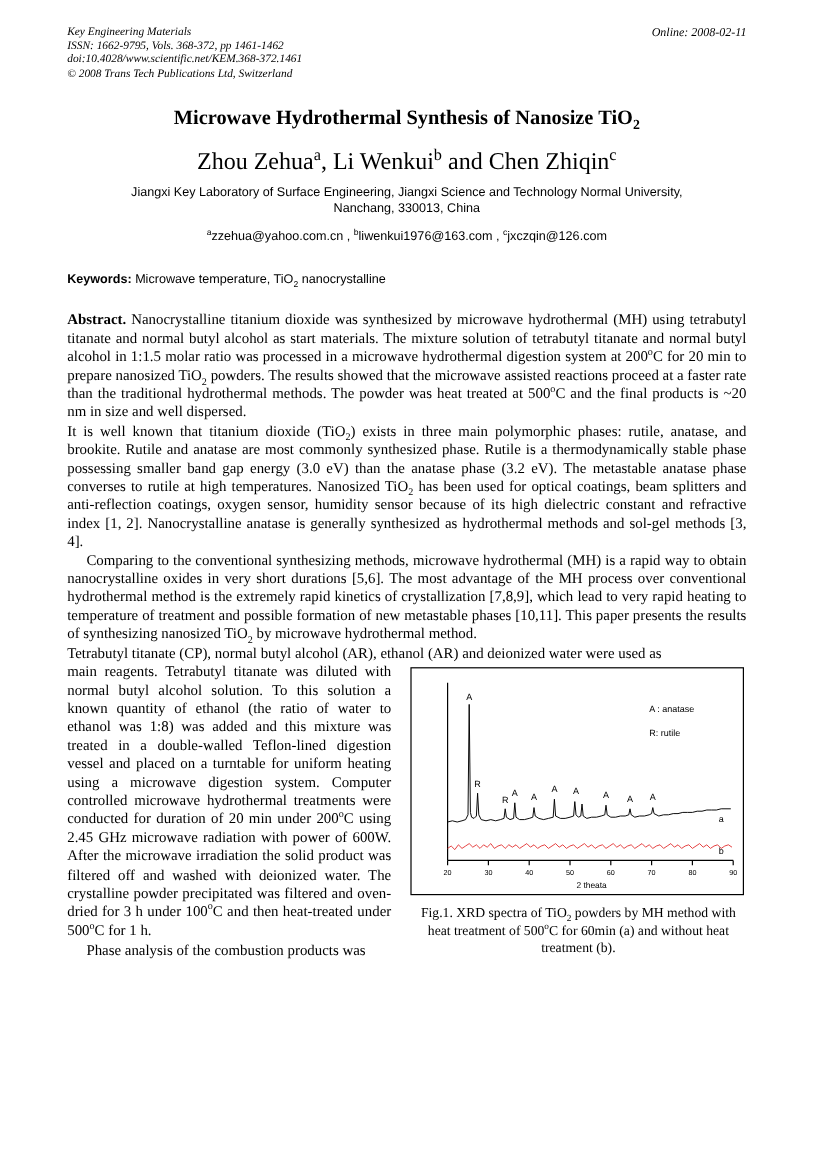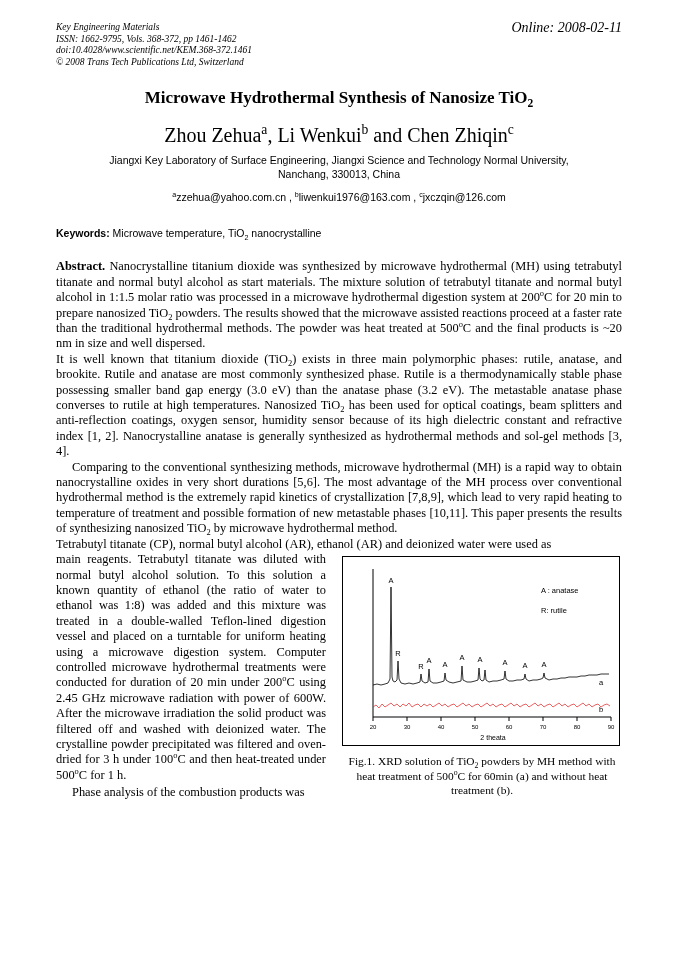--- a/index.html
+++ b/index.html
@@ -38,21 +38,21 @@
     margin-bottom: 2px;
   }
   .header-left {
     display: inline-block;
   }
   .header-right {
     position: absolute;
     right: 0;
     top: 0;
     font-style: italic;
-    font-size: 14px;
+    font-size: 10px;
   }
   .header-line { white-space: nowrap; }
 
   
   .title {
     text-align: center;
     font-weight: bold;
     font-size: 17px;
     margin-top: 20px;
     margin-bottom: 4px;
@@ -252,21 +252,21 @@
             <g font-family="Liberation Sans, sans-serif" font-size="7.5" fill="#000">
               <text x="198" y="36">A : anatase</text>
               <text x="198" y="56">R: rutile</text>
               <text x="256" y="128">a</text>
               <text x="256" y="155">b</text>
             </g>
           </svg>
         </div>
 
         <div class="figcaption">
-          <span>Fig.1. XRD solution of TiO</span><sub>2</sub><span> powders by MH method with heat treatment of 500</span><sup>o</sup><span>C for 60min (a) and without heat treatment (b).</span>
+          <span>Fig.1. XRD spectra of TiO</span><sub>2</sub><span> powders by MH method with heat treatment of 500</span><sup>o</sup><span>C for 60min (a) and without heat treatment (b).</span>
         </div>
       </div>
 
       <div class="col-left">
         <span>main reagents. Tetrabutyl titanate was diluted with normal butyl alcohol solution. To this solution a known quantity of ethanol (the ratio of water to ethanol was 1:8) was added and this mixture was treated in a double-walled Teflon-lined digestion vessel and placed on a turntable for uniform heating using a microwave digestion system. Computer controlled microwave hydrothermal treatments were conducted for duration of 20 min under 200</span><sup>o</sup><span>C using 2.45 GHz microwave radiation with power of 600W. After the microwave irradiation the solid product was filtered off and washed with deionized water. The crystalline powder precipitated was filtered and oven-dried for 3 h under 100</span><sup>o</sup><span>C and then heat-treated under 500</span><sup>o</sup><span>C for 1 h.</span>
         <div style="text-indent:16px;margin-top:2px;">Phase analysis of the combustion products was</div>
       </div>
 
       <div class="clear"></div>
     </div>

